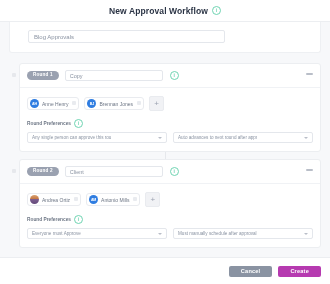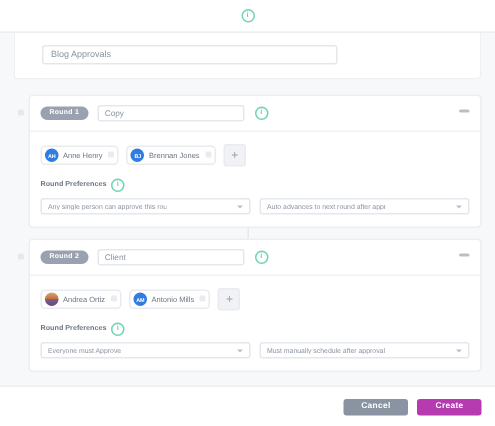--- a/index.html
+++ b/index.html
@@ -91,20 +91,21 @@
   .btn{border-radius:2px;font-size:5.6px;color:#ffffff;font-weight:bold;padding:0 12px;height:11px;display:flex;align-items:center;justify-content:center;letter-spacing:.2px;}
   .btn-cancel{background:#8a93a2;}
   .btn-create{background:#b63ab0;}
 </style>
 </head>
 <body>
 
 <div class="modal">
 
   <div class="modal-header">
+    <div class="modal-title">New Approval Workflow</div>
     <div class="info-icon">i</div>
   </div>
 
   <div class="modal-body">
 
     <div class="name-panel">
       <div class="name-field" title="Workflow name">Blog Approvals</div>
     </div>
 
     <div class="round-wrap">

